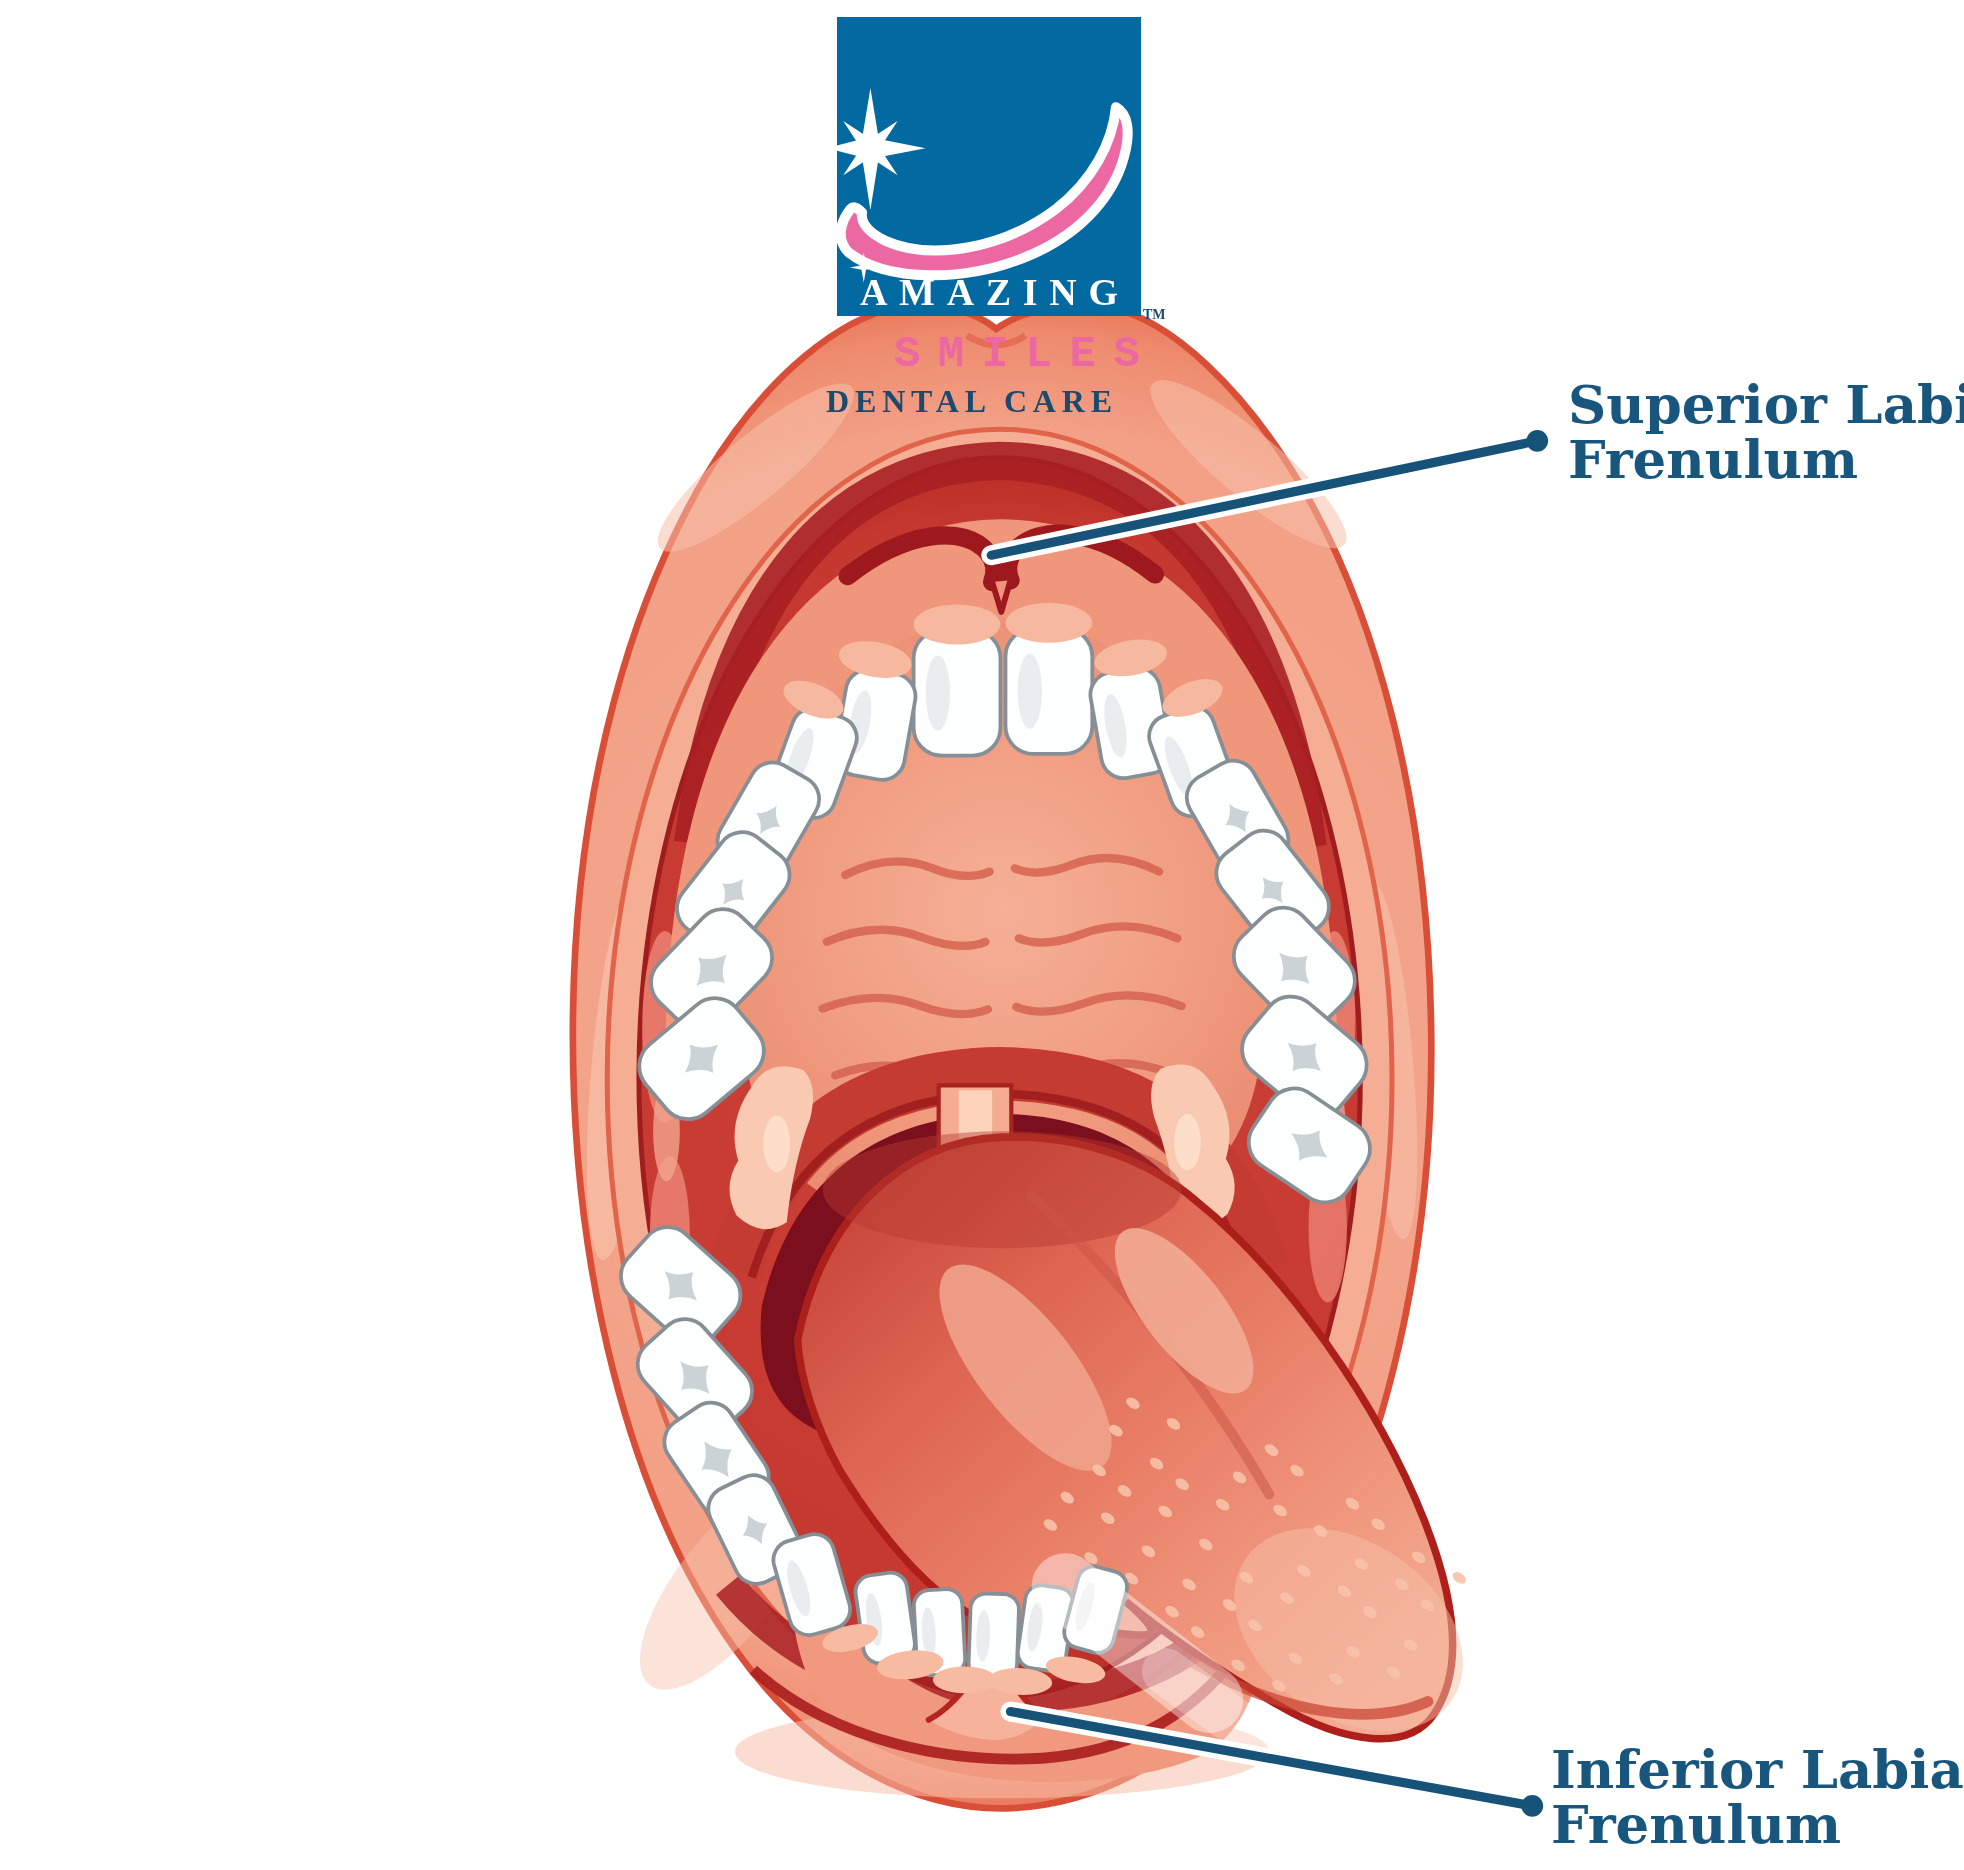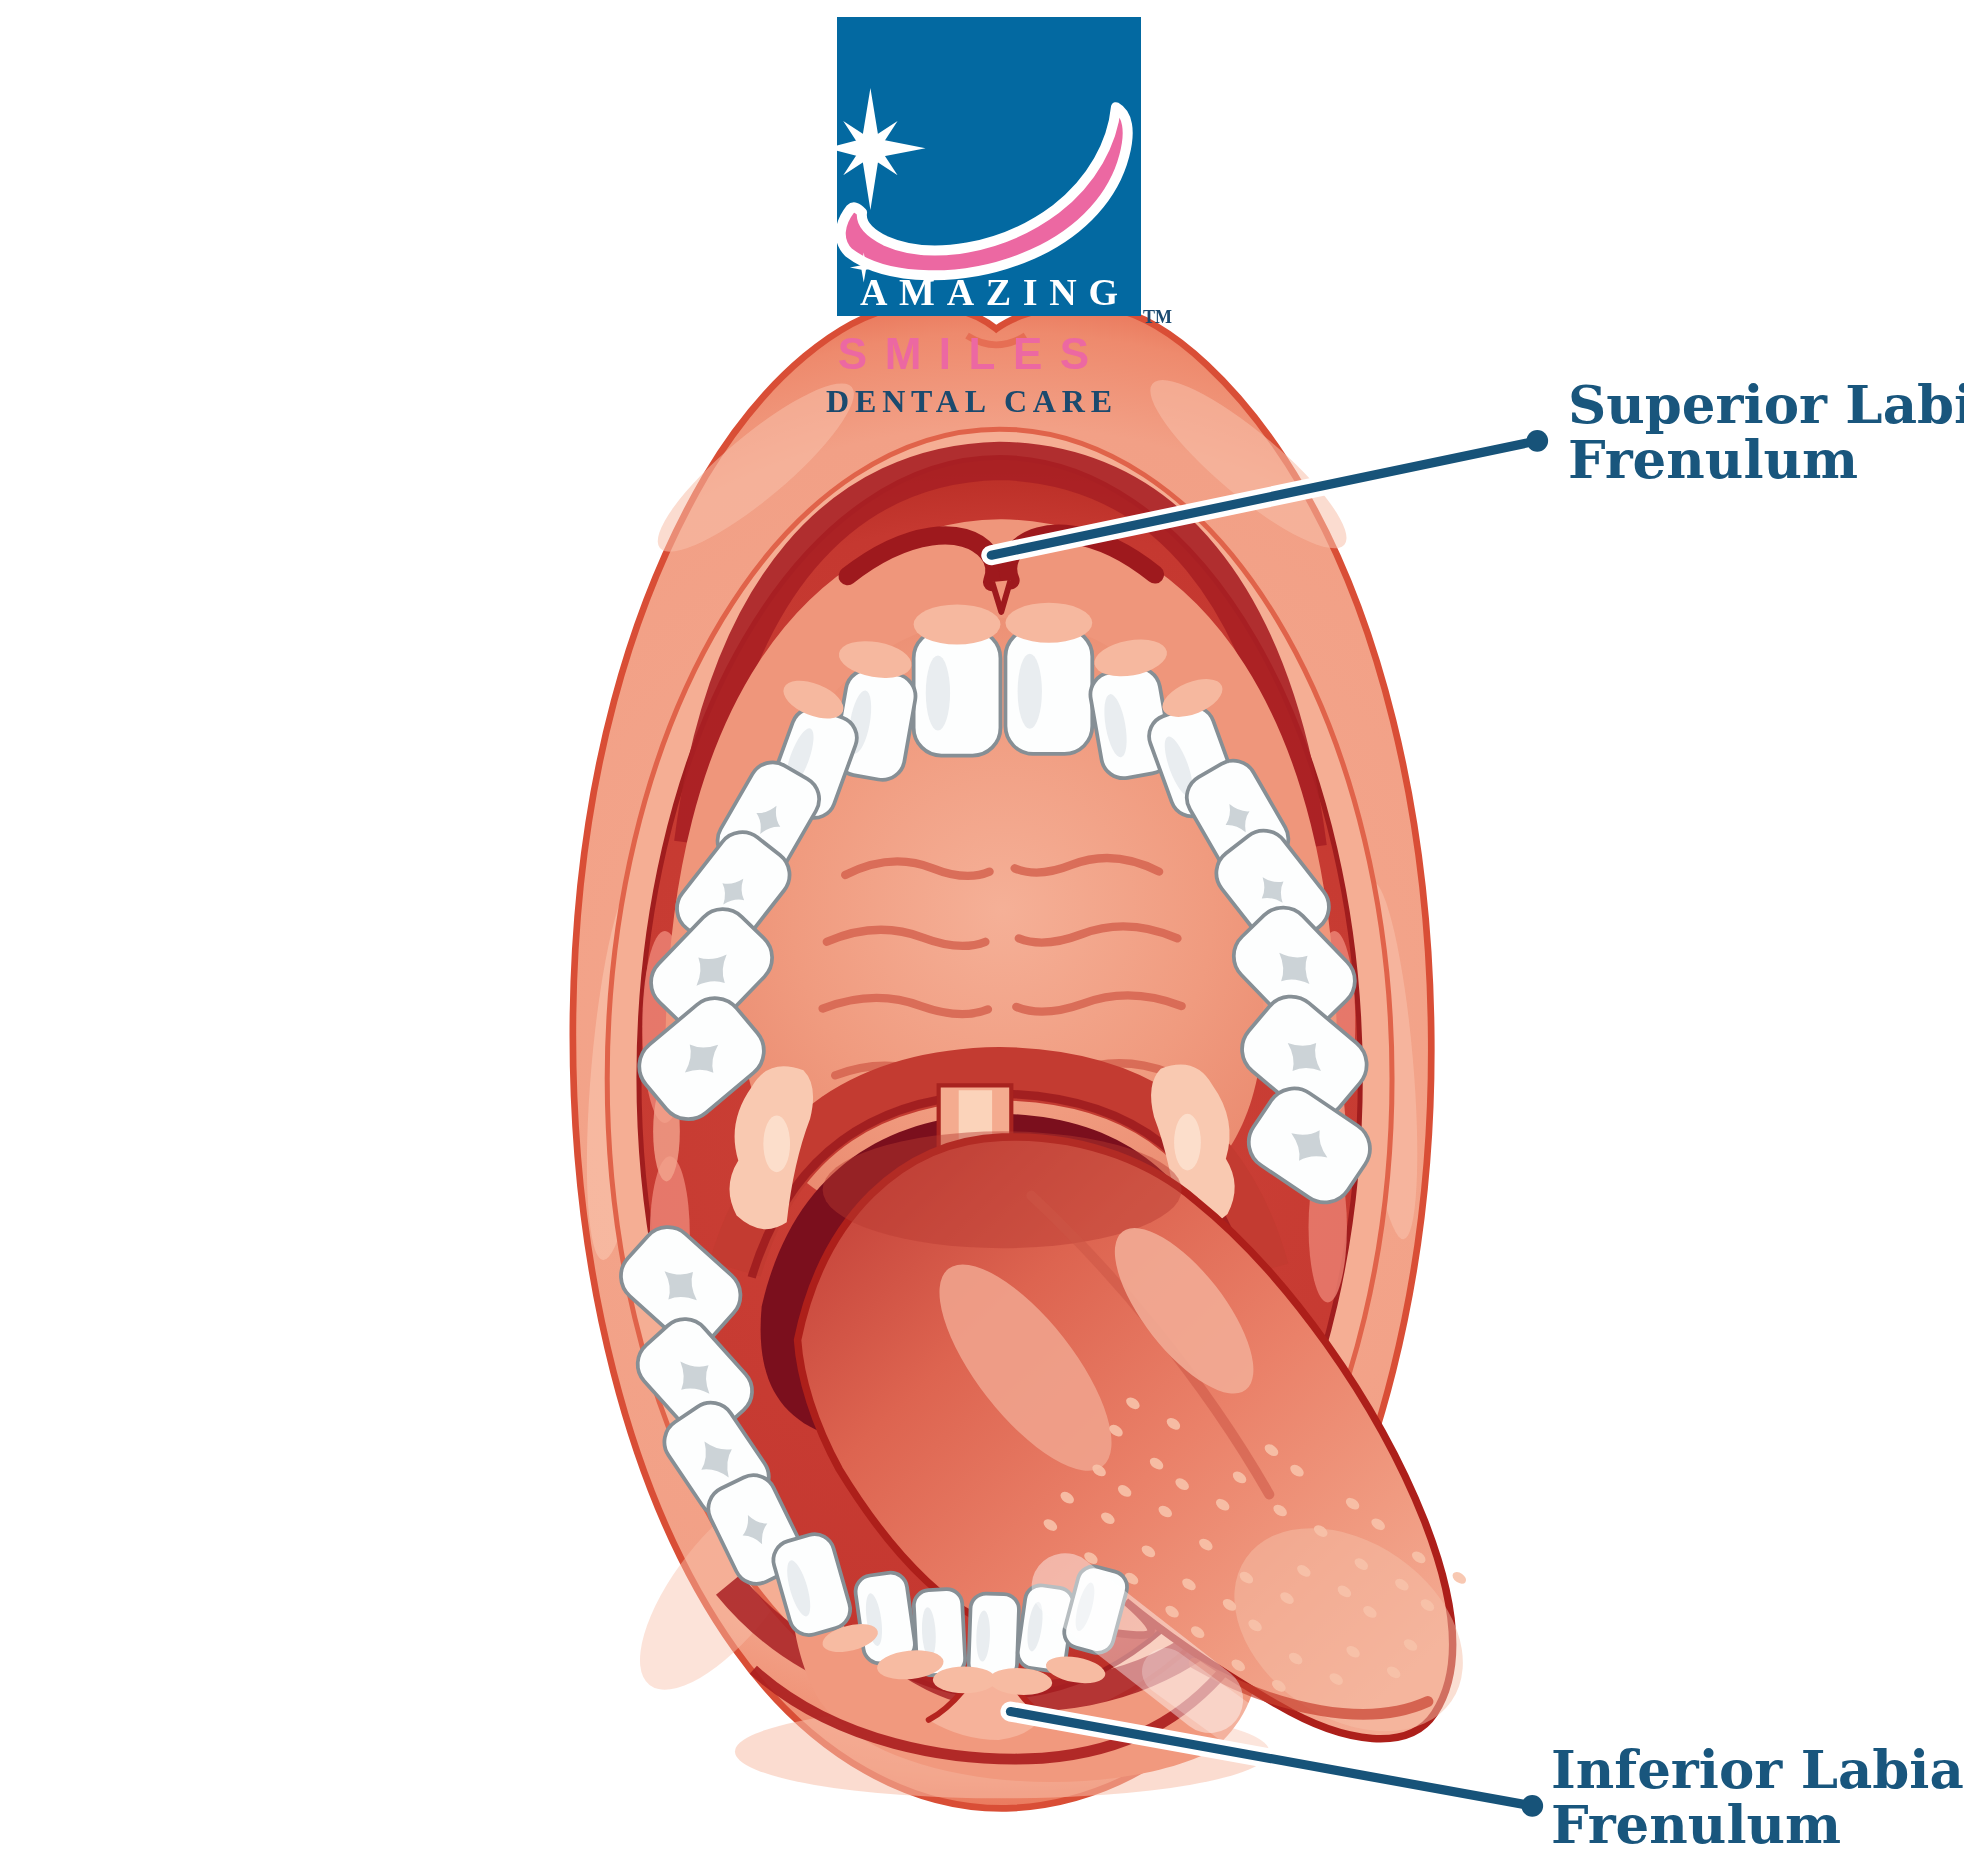--- a/index.html
+++ b/index.html
@@ -12,25 +12,25 @@
   .logo{position:absolute;left:837px;top:16.7px;width:304px;height:384px;}
   .logo-square{position:absolute;left:0;top:0;width:304px;height:299px;background:#0369a1;}
   .logo-square svg{position:absolute;left:0;top:0;}
   .logo-amazing{
     position:absolute;left:0;top:253px;width:304px;text-align:center;
     font-family:"Liberation Serif",serif;font-weight:700;font-size:38px;
     letter-spacing:11.7px;color:#ffffff;white-space:nowrap;text-indent:11.7px;
   }
   .logo-tm{
     position:absolute;left:306px;top:290px;
-    font-family:"Liberation Serif",serif;font-weight:700;font-size:18px;color:#1a4a70;text-align:right;
+    font-family:"Liberation Serif",serif;font-weight:700;font-size:14px;color:#1a4a70;text-align:right;
   }
   .logo-smiles{
-    position:absolute;left:-16.7px;top:312px;width:337px;text-align:left;
-    font-family:Liberation Sans, sans-serif;font-weight:700;font-size:44px;
+    position:absolute;left:-16.7px;top:312px;width:337px;text-align:right;
+    font-family:Liberation Mono, monospace;font-weight:700;font-size:44px;
     letter-spacing:17.5px;color:#ec68a2;white-space:nowrap;text-indent:17.5px;
   }
   .logo-dental{
     position:absolute;left:-16.7px;top:366px;width:337px;text-align:left;
     font-family:"Liberation Serif",serif;font-weight:700;font-size:32px;
     letter-spacing:5.8px;color:#1b4a6e;white-space:nowrap;text-indent:5.8px;
   }
   
   .callout{
     position:absolute;font-family:"DejaVu Serif","Liberation Serif",serif;

